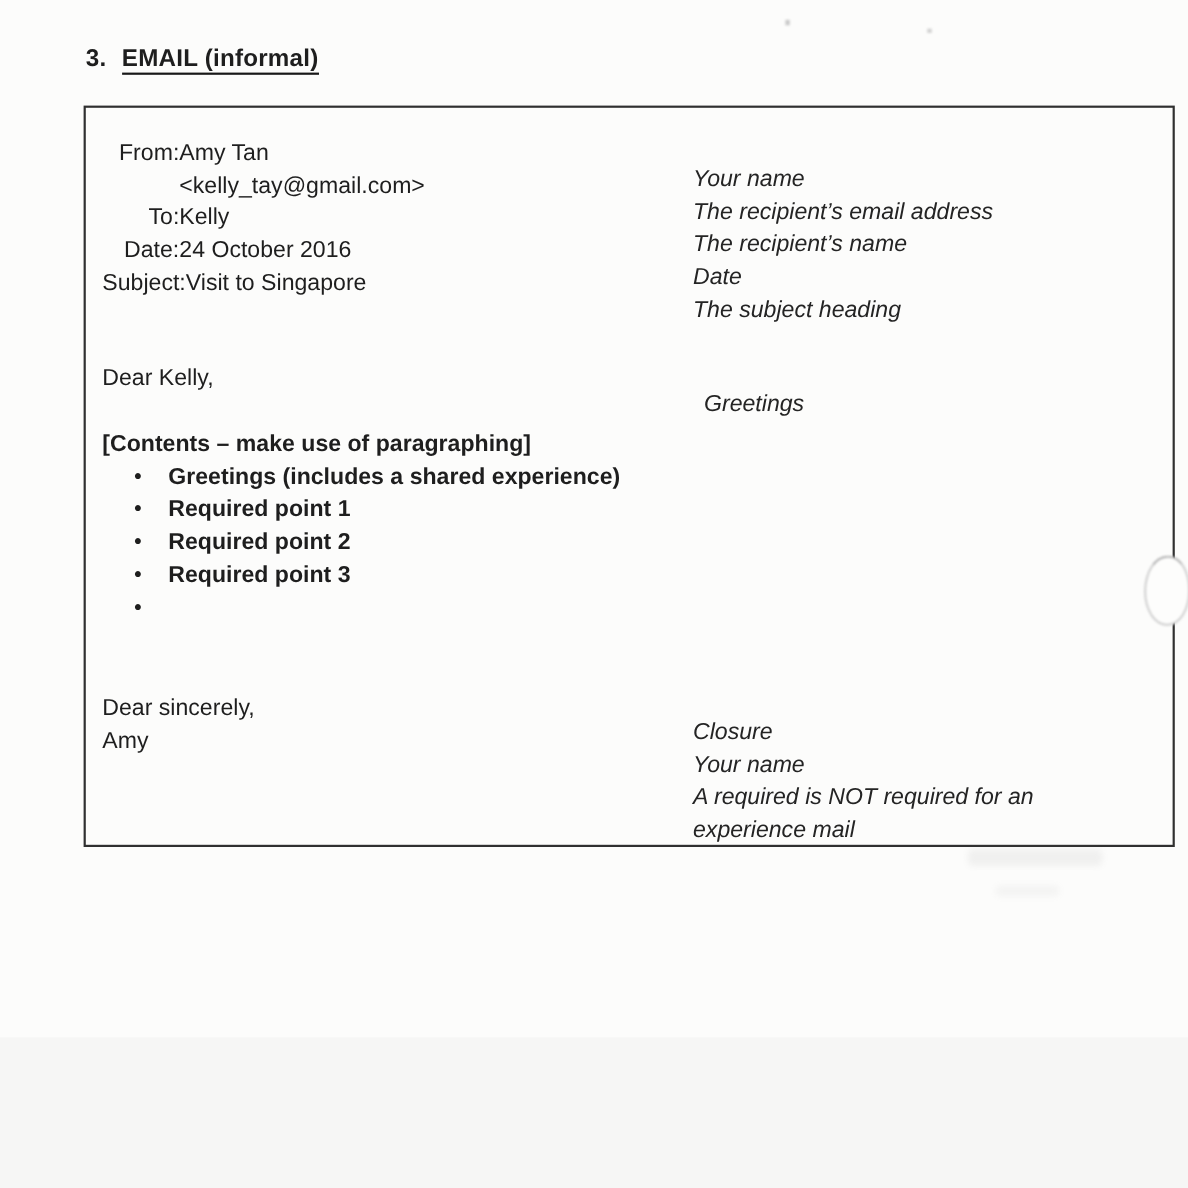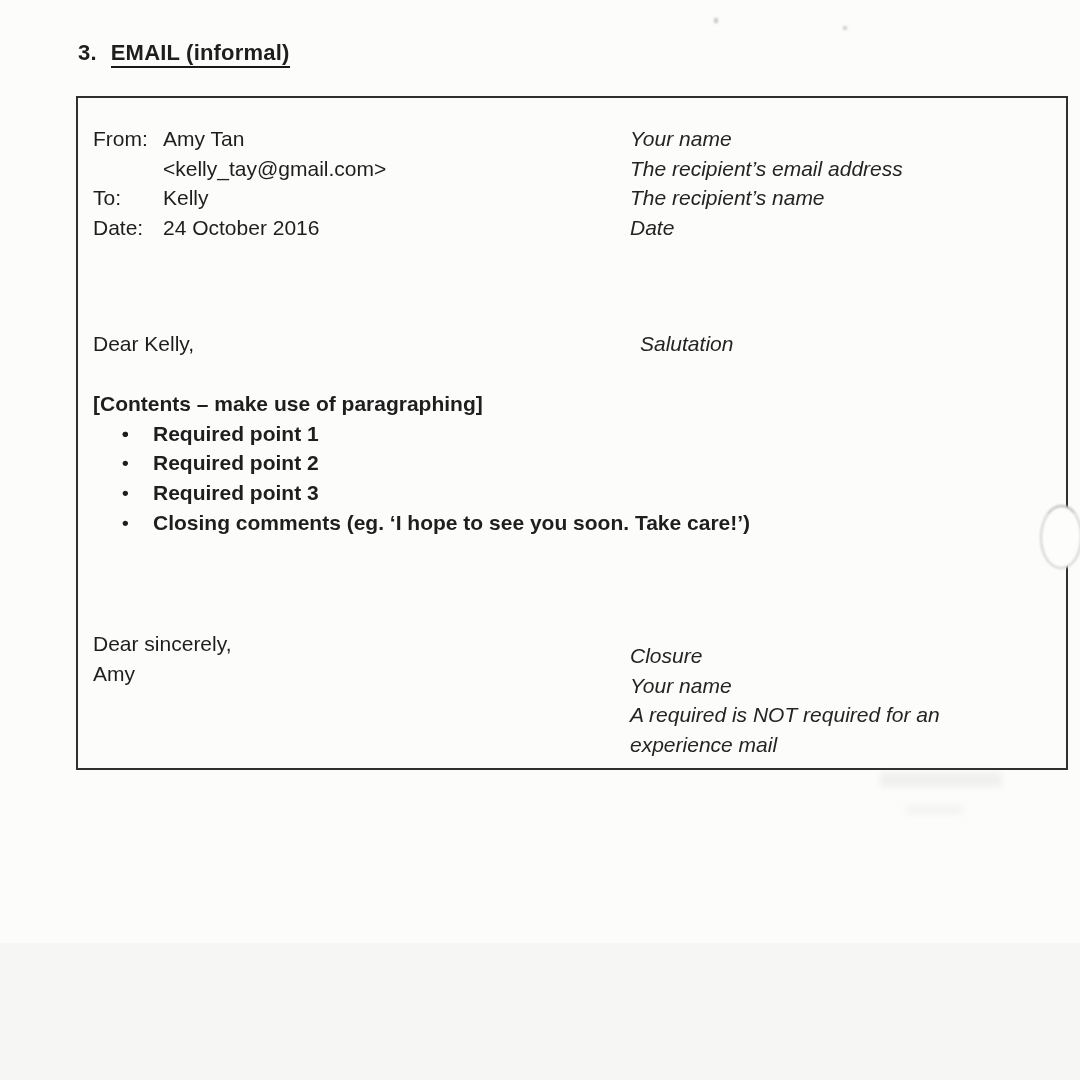--- a/index.html
+++ b/index.html
@@ -32,40 +32,41 @@
     position:absolute;left:76px;top:96px;
     width:992px;height:674px;
     border:2px solid #303030;
     box-sizing:border-box;
     background:transparent;
   }
   .email-box, .email-box *{font-size:21px;line-height:29.7px;}
   .annot{
     font-style:italic;
     color:#242424;
+    margin-top:24px;
   }
   
   .header-block{position:absolute;left:15px;top:26px;right:4px;}
   .hrow{position:relative;display:flex;white-space:nowrap;}
-  .hlabel{flex:0 0 70px;}
+  .hlabel{flex:0 0 70px;text-align:right;}
   .hvalue{flex:0 0 auto;}
   .hrow .annot{position:absolute;left:537px;top:0;white-space:nowrap;}
   
   .salutation-row{position:absolute;left:15px;top:231px;right:16px;white-space:nowrap;}
   .salutation-row .annot{position:absolute;left:547px;top:0;}
   
   .contents-block{position:absolute;left:15px;top:291px;font-weight:700;}
   .bullet-row{position:relative;padding-left:60px;white-space:nowrap;}
   .bullet-row .bullet{
     position:absolute;left:29px;top:0;
     font-size:19px;
   }
   
   .closing-left{position:absolute;left:15px;top:531px;white-space:nowrap;}
-  .closing-annots{position:absolute;left:552px;top:543px;white-space:nowrap;}
+  .closing-annots{position:absolute;left:552px;top:529px;white-space:nowrap;}
   
   .binder-hole-mark{
     position:absolute;left:1040px;top:505px;
     width:38px;height:60px;
     background:#fdfdfc;
     border:2px solid #d2d2d2;
     border-top-color:#b8b8b8;
     border-radius:52% 48% 50% 50%;
     filter:blur(.8px);
     z-index:5;
@@ -115,47 +116,52 @@
       <div class="hrow">
         <span class="hlabel">To:</span>
         <span class="hvalue">Kelly</span>
         <span class="annot">The recipient’s name</span>
       </div>
       <div class="hrow">
         <span class="hlabel">Date:</span>
         <span class="hvalue">24 October 2016</span>
         <span class="annot">Date</span>
       </div>
+      <div class="hrow">
+        <span class="hlabel">Subject:</span>
+        <span class="hvalue">Visit to Singapore</span>
+        <span class="annot">The subject heading</span>
+      </div>
     </div>
 
     <div class="salutation-row">
       <span>Dear Kelly,</span>
-      <span class="annot">Salutation</span>
+      <span class="annot">Greetings</span>
     </div>
 
     <div class="contents-block">
       <div class="contents-heading">[Contents – make use of paragraphing]</div>
       <div class="bullet-row">
         <span class="bullet">•</span>
+        <span>Greetings (includes a shared experience)</span>
       </div>
       <div class="bullet-row">
         <span class="bullet">•</span>
         <span>Required point 1</span>
       </div>
       <div class="bullet-row">
         <span class="bullet">•</span>
         <span>Required point 2</span>
       </div>
       <div class="bullet-row">
         <span class="bullet">•</span>
         <span>Required point 3</span>
       </div>
       <div class="bullet-row">
         <span class="bullet">•</span>
-        <span>Closing comments (eg. ‘I hope to see you soon. Take care!’)</span>
       </div>
     </div>
 
     <div class="closing-left">
       <div>Dear sincerely,</div>
       <div>Amy</div>
     </div>
 
     <div class="closing-annots annot">
       <div>Closure</div>

